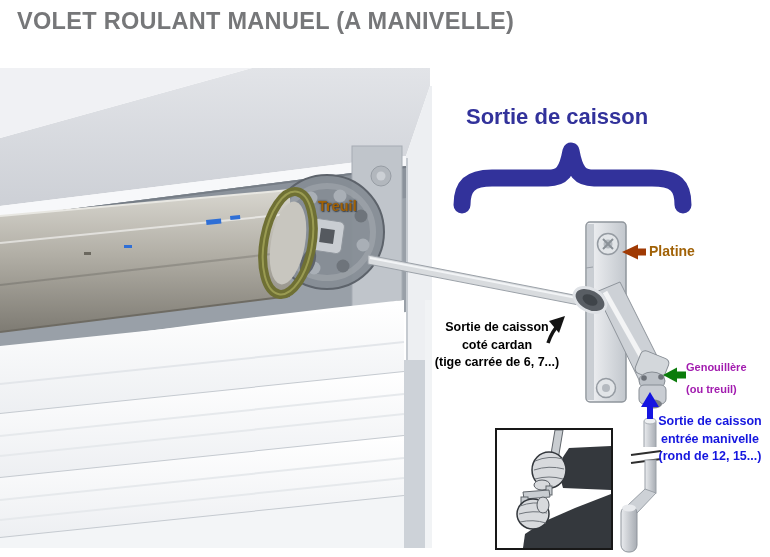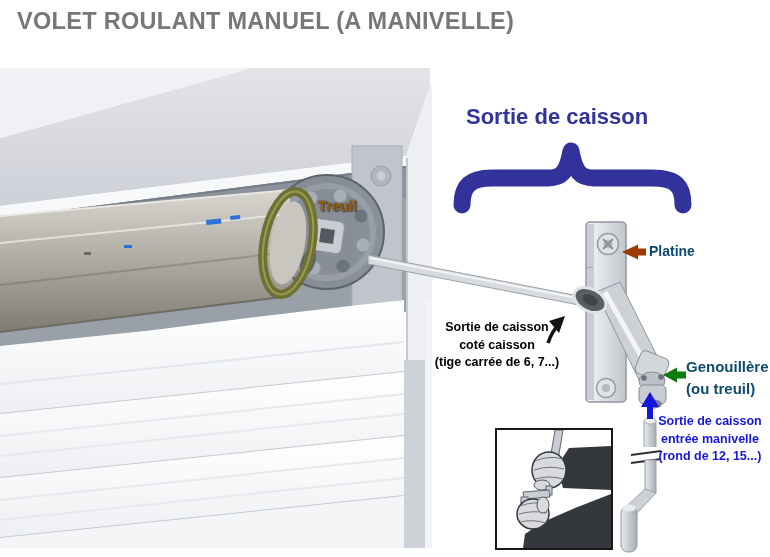--- a/index.html
+++ b/index.html
@@ -4,24 +4,24 @@
 <style>
   html,body{margin:0;padding:0;background:#ffffff;}
   body{width:770px;height:557px;overflow:hidden;font-family:"Liberation Sans",sans-serif;}
   .stage{position:relative;width:744px;height:557px;background:#fff;}
   .stage svg.scene{position:absolute;left:0;top:0;}
   .lbl{position:absolute;font-weight:bold;white-space:nowrap;}
   .title{left:17px;top:8px;font-size:23.5px;letter-spacing:.3px;color:#767779;}
   .heading{left:466px;top:104px;font-size:22px;color:#32329B;}
   .treuil{left:318px;top:198px;font-size:14.5px;color:#a16207;
           text-shadow:0 0 2px rgba(40,45,55,.95),1px 1px 1px rgba(40,45,55,.7);}
-  .platine{left:649px;top:243px;font-size:14px;color:#0c4a6e;}
+  .platine{left:649px;top:243px;font-size:14px;color:#a16207;}
   .cote{left:428px;top:319px;width:138px;text-align:center;font-size:12.5px;
         line-height:17.5px;color:#000;}
-  .genou{left:686px;top:356px;font-size:15px;line-height:22px;color:#0c4a6e;}
+  .genou{left:686px;top:356px;font-size:11px;line-height:22px;color:#a21caf;}
   .maniv{left:650px;top:413px;width:120px;text-align:center;font-size:12.5px;
          line-height:17.5px;color:#1516DF;}
   .cote div,.genou div,.maniv div{white-space:nowrap;}
   .inset{position:absolute;left:495px;top:428px;width:114px;height:118px;
          border:2.5px solid #181818;background:#fff;box-sizing:content-box;}
 </style>
 </head>
 <body>
 
 <div class="stage">
@@ -193,21 +193,21 @@
     <rect x="647" y="407" width="6" height="12"></rect>
   </g>
 </svg>
 
 <div class="lbl title">VOLET ROULANT MANUEL (A MANIVELLE)</div>
 <div class="lbl heading">Sortie de caisson</div>
 <div class="lbl treuil">Treuil</div>
 <div class="lbl platine">Platine</div>
 <div class="lbl cote">
   <div>Sortie de caisson</div>
-  <div>coté caisson</div>
+  <div>coté cardan</div>
   <div>(tige carrée de 6, 7...)</div>
 </div>
 <div class="lbl genou">
   <div>Genouillère</div>
   <div>(ou treuil)</div>
 </div>
 <div class="lbl maniv">
   <div>Sortie de caisson</div>
   <div>entrée manivelle</div>
   <div>(rond de 12, 15...)</div>

